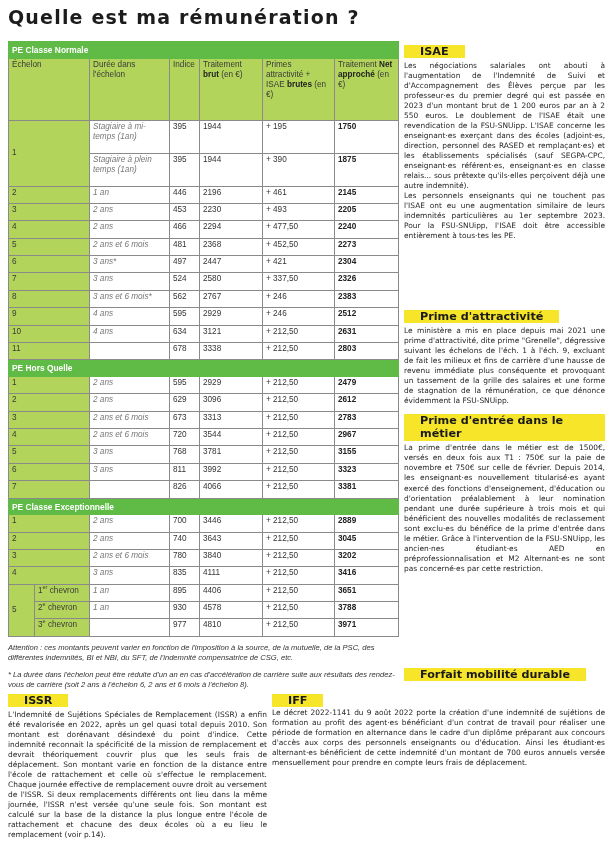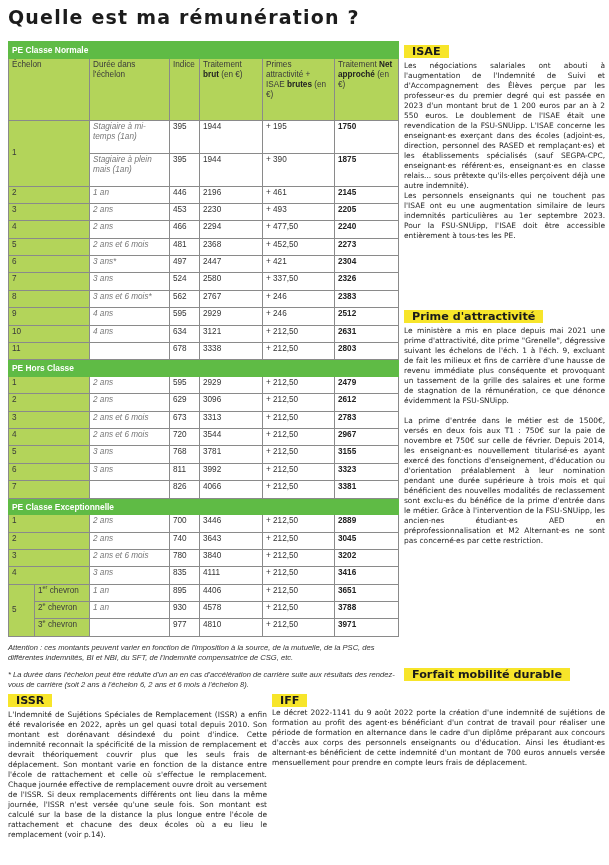--- a/index.html
+++ b/index.html
@@ -39,21 +39,21 @@
   .notes {
     position: absolute; left: 8px; width: 392px;
     font-family: "Liberation Sans", sans-serif; font-style: italic; font-size: 7.6px;
     color: #333; line-height: 1.35;
   }
 
   
   .block { position: absolute; font-family: "DejaVu Sans", sans-serif; }
   .hl {
     display: inline-block; background: #f7e52a; color: #1a1a1a; font-weight: bold;
-    padding: 0 8px; line-height: 1.2;
+    padding: 0 16px; line-height: 1.2;
   }
   .hl.big { font-size: 11.2px; }
   .para {
     font-size: 7.45px; line-height: 1.345; text-align: justify; color: #262626;
     margin-top: 2px;
   }
 </style>
 </head>
 <body>
 
@@ -83,21 +83,21 @@
     </tr>
   <tr class="r tall">
         <td class="ech" colspan="2" rowspan="2" style="vertical-align:middle">1</td>
         <td class="dur">Stagiaire à mi-temps (1an)</td>
         <td>395</td>
         <td>1944</td>
         <td>+ 195</td>
         <td class="net">1750</td>
       </tr>
       <tr class="r tall">
-        <td class="dur">Stagiaire à plein mais (1an)</td>
+        <td class="dur">Stagiaire à plein temps (1an)</td>
         <td>395</td>
         <td>1944</td>
         <td>+ 390</td>
         <td class="net">1875</td>
       </tr>
       <tr class="r">
         <td class="ech" colspan="2">2</td>
         <td class="dur">1 an</td>
         <td>446</td>
         <td>2196</td>
@@ -170,21 +170,21 @@
       </tr>
       <tr class="r">
         <td class="ech" colspan="2">11</td>
         <td class="dur"></td>
         <td>678</td>
         <td>3338</td>
         <td>+ 212,50</td>
         <td class="net">2803</td>
       </tr>
       <tr class="sec-row">
-        <td colspan="7">PE Hors Classe</td>
+        <td colspan="7">PE Hors Quelle</td>
       </tr>
       <tr class="r">
         <td class="ech" colspan="2">1</td>
         <td class="dur">2 ans</td>
         <td>595</td>
         <td>2929</td>
         <td>+ 212,50</td>
         <td class="net">2479</td>
       </tr>
       <tr class="r">
@@ -308,20 +308,21 @@
   <p class="para">Les négociations salariales ont abouti à l'augmentation de l'Indemnité de Suivi et d'Accompagnement des Élèves perçue par les professeur·es du premier degré qui est passée en 2023 d'un montant brut de 1 200 euros par an à 2 550 euros. Le doublement de l'ISAE était une revendication de la FSU-SNUipp. L'ISAE concerne les enseignant·es exerçant dans des écoles (adjoint·es, direction, personnel des RASED et remplaçant·es) et les établissements spécialisés (sauf SEGPA-CPC, enseignant·es référent·es, enseignant·es en classe relais... sous prêtexte qu'ils·elles perçoivent déjà une autre indemnité).</p>
   <p class="para" style="margin-top:0">Les personnels enseignants qui ne touchent pas l'ISAE ont eu une augmentation similaire de leurs indemnités particulières au 1er septembre 2023. Pour la FSU-SNUipp, l'ISAE doit être accessible entièrement à tous·tes les PE.</p>
 </div>
 
 <div class="block" style="left:404px; top:305px; width:201px;">
   <span class="hl big">Prime d'attractivité</span>
   <p class="para">Le ministère a mis en place depuis mai 2021 une prime d'attractivité, dite prime "Grenelle", dégressive suivant les échelons de l'éch. 1 à l'éch. 9, excluant de fait les milieux et fins de carrière d'une hausse de revenu immédiate plus conséquente et provoquant un tassement de la grille des salaires et une forme de stagnation de la rémunération, ce que dénonce évidemment la FSU-SNUipp.</p>
 </div>
 
 <div class="block" style="left:404px; top:414px; width:201px;">
+  <span class="hl big">Prime d'entrée dans le métier</span>
   <p class="para">La prime d'entrée dans le métier est de 1500€, versés en deux fois aux T1 : 750€ sur la paie de novembre et 750€ sur celle de février. Depuis 2014, les enseignant·es nouvellement titularisé·es ayant exercé des fonctions d'enseignement, d'éducation ou d'orientation préalablement à leur nomination pendant une durée supérieure à trois mois et qui bénéficient des nouvelles modalités de reclassement sont exclu·es du bénéfice de la prime d'entrée dans le métier. Grâce à l'intervention de la FSU-SNUipp, les ancien·nes étudiant·es AED en préprofessionnalisation et M2 Alternant·es ne sont pas concerné·es par cette restriction.</p>
 </div>
 
 <div class="block" style="left:404px; top:619px; width:201px;margin-top:44px;">
   <span class="hl big">Forfait mobilité durable</span>
 </div>
 
 <div class="block" style="left:8px; top:689px; width:259px;">
   <span class="hl big">ISSR</span>
   <p class="para">L'Indemnité de Sujétions Spéciales de Remplacement (ISSR) a enfin été revalorisée en 2022, après un gel quasi total depuis 2010. Son montant est dorénavant désindexé du point d'indice. Cette indemnité reconnait la spécificité de la mission de remplacement et devrait théoriquement couvrir plus que les seuls frais de déplacement. Son montant varie en fonction de la distance entre l'école de rattachement et celle où s'effectue le remplacement. Chaque journée effective de remplacement ouvre droit au versement de l'ISSR. Si deux remplacements différents ont lieu dans la même journée, l'ISSR n'est versée qu'une seule fois. Son montant est calculé sur la base de la distance la plus longue entre l'école de rattachement et chacune des deux écoles où a eu lieu le remplacement (voir p.14).</p>

